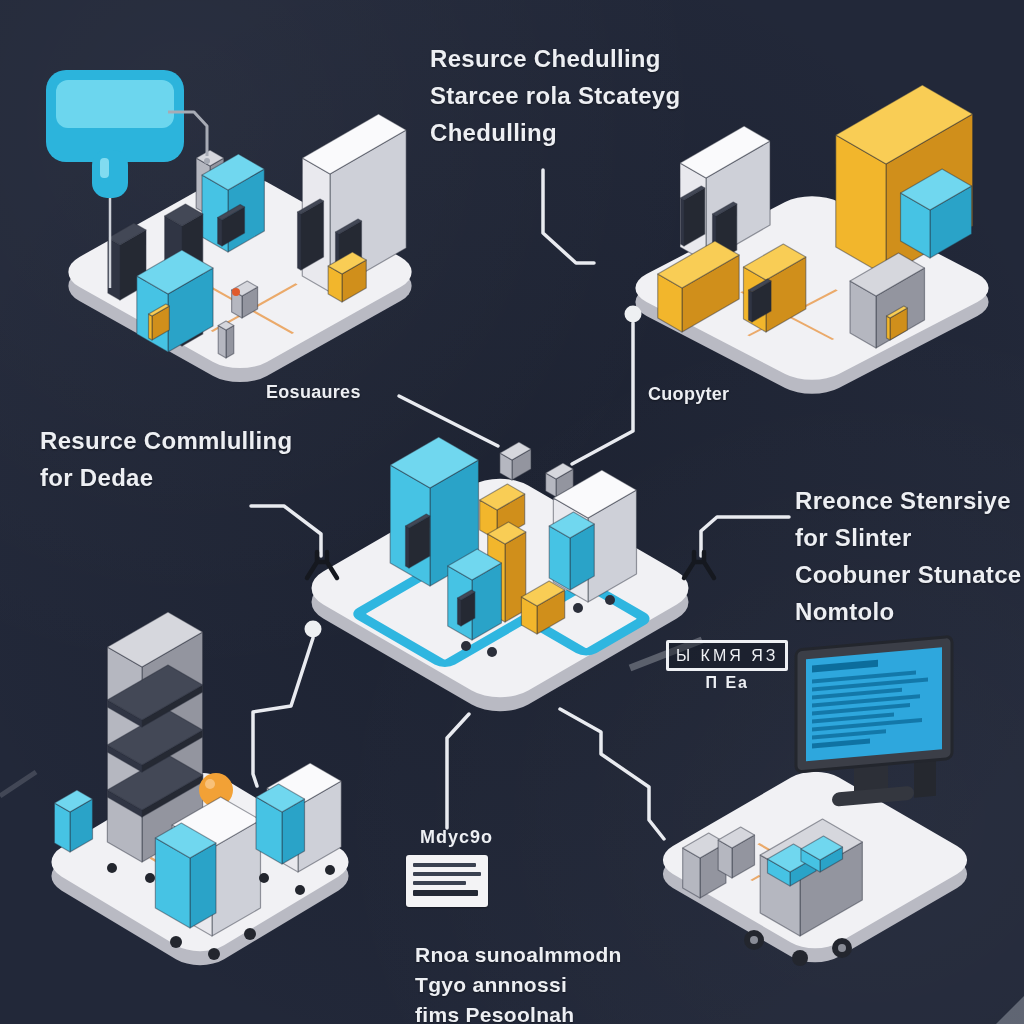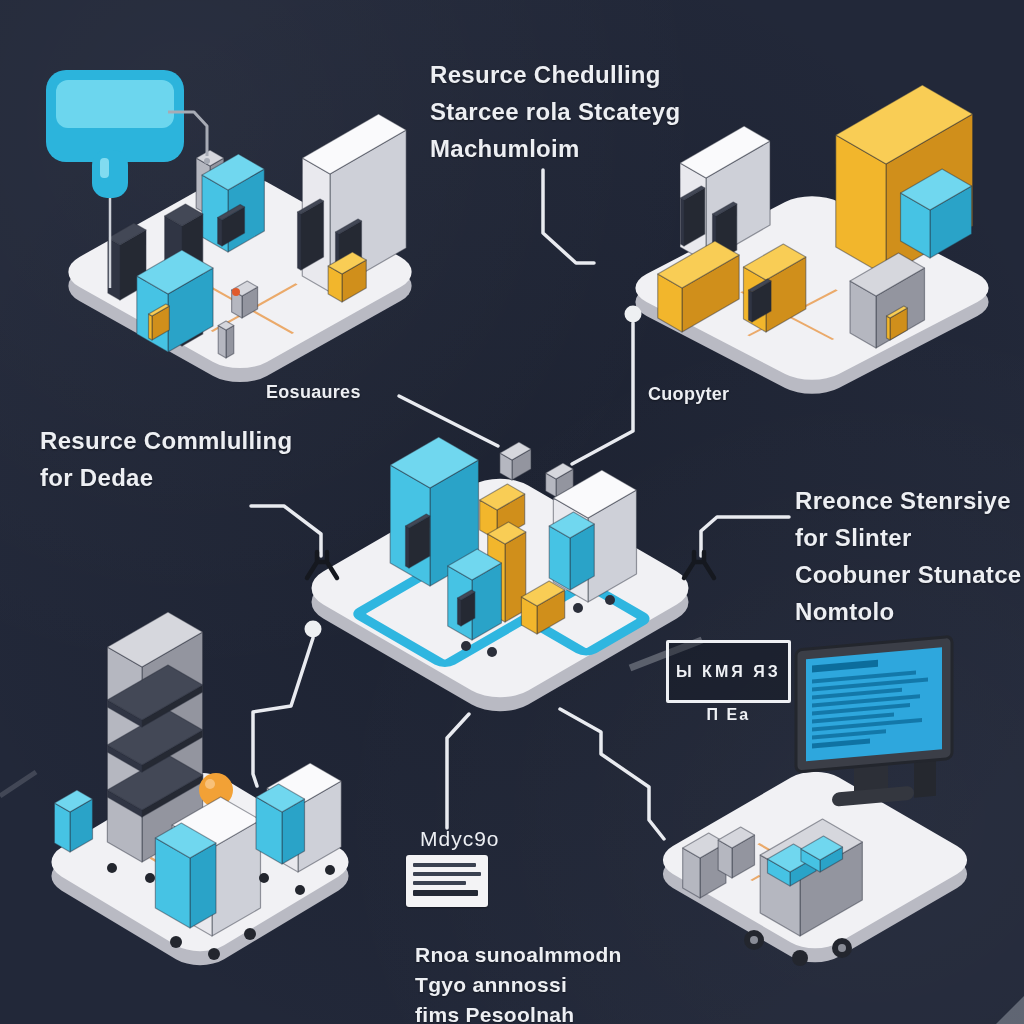--- a/index.html
+++ b/index.html
@@ -13,25 +13,25 @@
     font-family:"Liberation Sans", sans-serif;
   }
   .stage svg{position:absolute;left:0;top:0;}
   .label{
     position:absolute;color:#edeff3;font-weight:600;font-size:24px;line-height:37px;
     letter-spacing:.3px;text-shadow:0 1px 2px rgba(0,0,0,.4);white-space:nowrap;
   }
   .caption{font-size:18px;line-height:30px;}
   .badge{position:absolute;color:#eef0f4;text-align:center;}
   .badge-box{
-    display:inline-block;border:3px solid #eef0f4;border-radius:2px;padding:16px 7px;
-    font-size:16px;font-weight:700;letter-spacing:3px;line-height:25px;background:rgba(18,22,33,.4);
+    display:inline-block;border:3px solid #eef0f4;border-radius:2px;padding:0 7px;
+    font-size:16px;font-weight:400;letter-spacing:3px;line-height:25px;background:rgba(18,22,33,.4);
   }
   .badge-sub{font-size:16px;font-weight:700;letter-spacing:2px;margin-top:3px;}
-  .mini-title{position:absolute;color:#edeff3;font-weight:400;font-size:21px;letter-spacing:1px;}
+  .mini-title{position:absolute;color:#edeff3;font-weight:700;font-size:18px;letter-spacing:1px;}
   .card{
     position:absolute;left:406px;top:855px;width:82px;height:52px;background:#f3f3f5;
     border-radius:3px;box-sizing:border-box;padding:8px 7px;box-shadow:0 1px 2px rgba(0,0,0,.4);
   }
   .card .bar{height:4px;background:#3a4150;border-radius:1px;margin-bottom:5px;}
   .card .bar:last-child{height:6px;background:#232834;}
   .bottom-block{font-size:21px;line-height:30px;font-weight:600;margin-top:37px;}
 </style>
 </head>
 <body>
@@ -278,24 +278,24 @@
     <g>
       <circle cx="633" cy="314" r="8.5" fill="#eef0f2"></circle>
       <circle cx="313" cy="629" r="8.5" fill="#eef0f2"></circle>
     </g>
     <g stroke="#15181f" stroke-width="4.5" fill="none" stroke-linecap="round">
       <path transform="translate(322,566)" d="M-15,12 L-5,-4 H5 L15,12 M-5,-4 V-14 M5,-4 V-14"></path>
       <path transform="translate(699,566)" d="M-15,12 L-5,-4 H5 L15,12 M-5,-4 V-14 M5,-4 V-14"></path>
     </g>
   </svg>
 
-  <div class="label" style="left:430px;top:56px">
+  <div class="label" style="left:430px;top:40px">
     <div>Resurce Chedulling</div>
     <div>Starcee rola Stcateyg</div>
-    <div>Machumloim</div>
+    <div>Chedulling</div>
   </div>
 
   <div class="label caption" style="left:266px;top:377px">Eosuaures</div>
 
   <div class="label caption" style="left:648px;top:379px">Cuopyter</div>
 
   <div class="label" style="left:40px;top:422px">
     <div>Resurce Commlulling</div>
     <div>for Dedae</div>
   </div>

